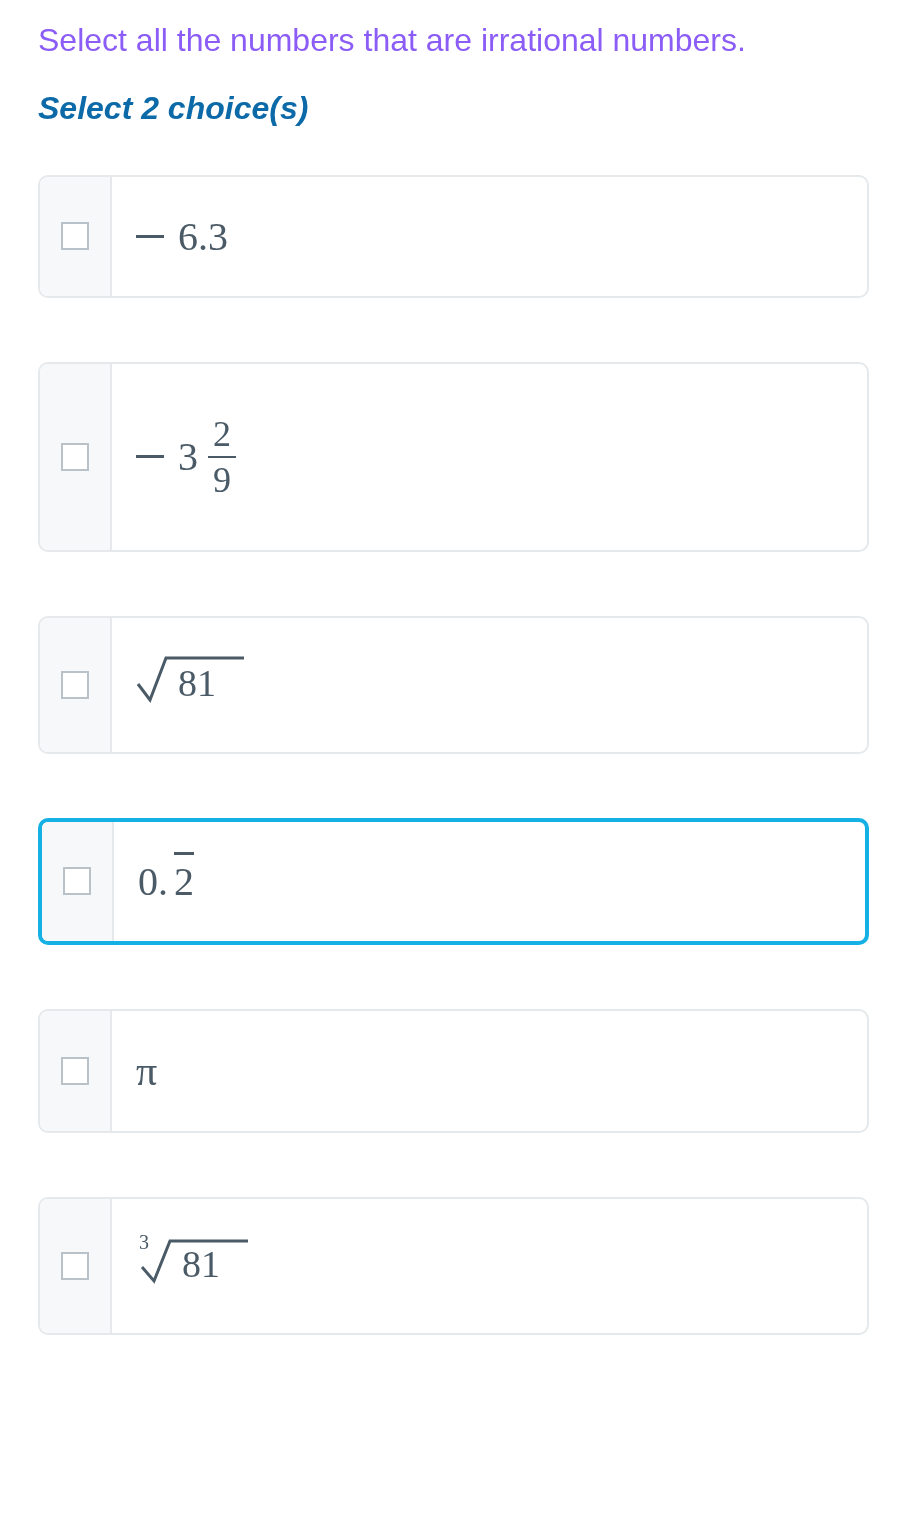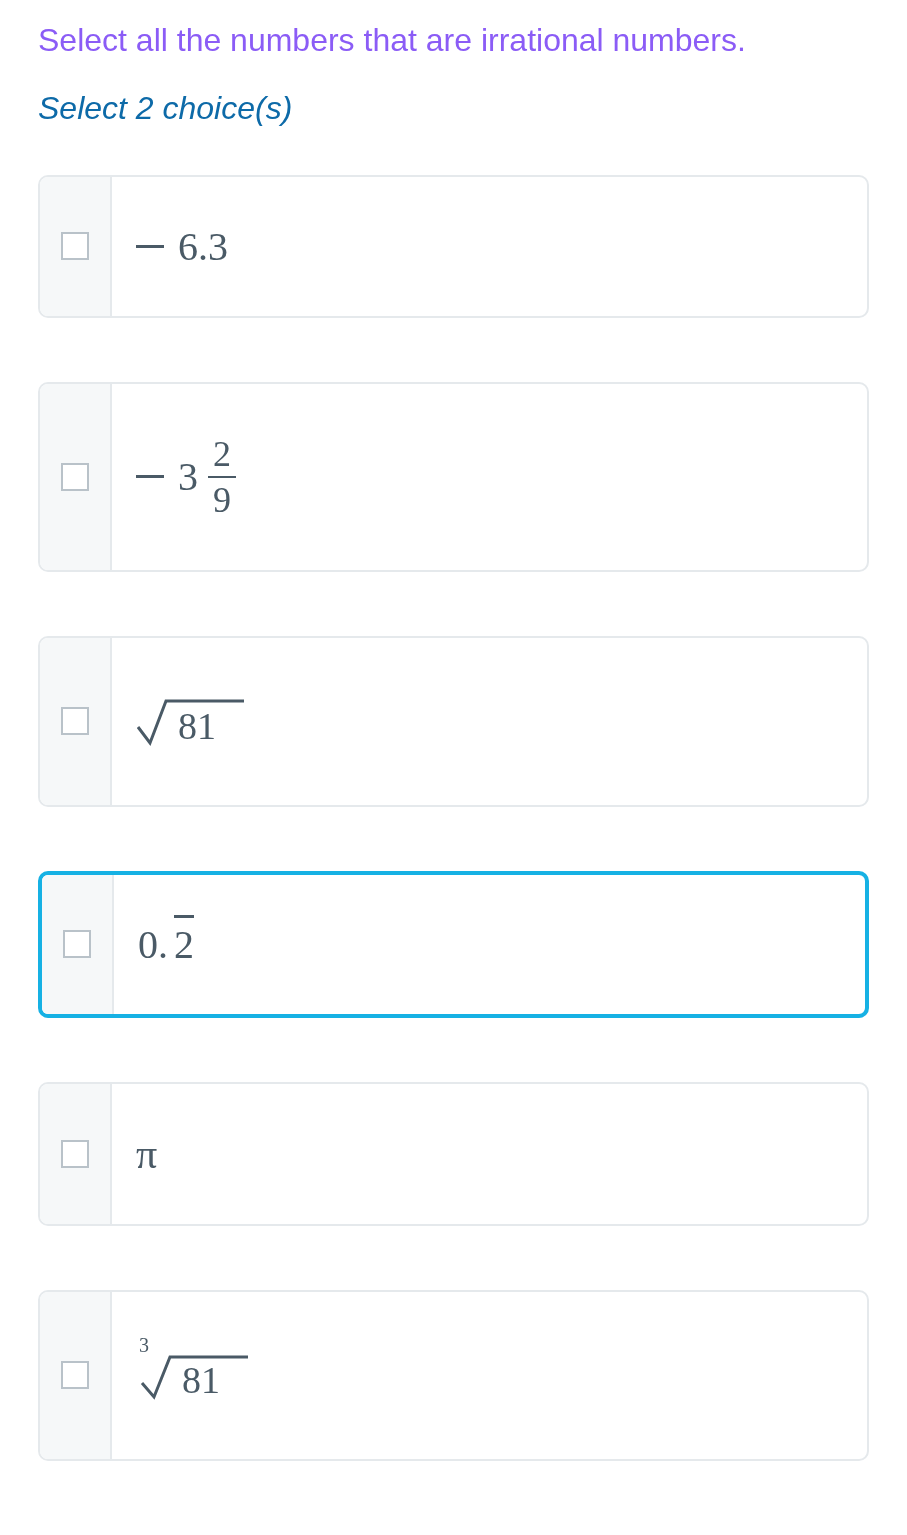--- a/index.html
+++ b/index.html
@@ -12,21 +12,21 @@
   }
   .question-text {
     font-size: 32px;
     color: #8b5cf6;
     line-height: 1.3;
     margin-bottom: 28px;
   }
   .instruction {
     font-size: 32px;
     font-style: italic;
-    font-weight: 400;
+    font-weight: 700;
     color: #0d6aa8;
     margin-bottom: 48px;
   }
   .choice {
     display: flex;
     align-items: stretch;
     border: 2px solid #e5e9ec;
     border-radius: 10px;
     margin-bottom: 64px;
     overflow: hidden;
@@ -47,21 +47,21 @@
   .checkbox {
     width: 28px;
     height: 28px;
     border: 2px solid #b9c2c9;
     background: #fff;
   }
   .content-zone {
     flex: 1;
     display: flex;
     align-items: center;
-    padding: 46px 24px;
+    padding: 36px 24px;
   }
   .math {
     font-family: "Georgia", "Times New Roman", serif;
     font-size: 40px;
     color: #4a5a66;
     display: flex;
     align-items: center;
     gap: 6px;
   }
   .minus {
@@ -111,21 +111,20 @@
     right: 0;
     height: 3px;
     background: #4a5a66;
   }
   .pi-sym {
     font-size: 42px;
   }
   .radical-svg {
     display: inline-block;
     vertical-align: middle;
-    margin-top: 13px;
   }
   .tall { min-height: 190px; }
 </style>
 </head>
 <body>
 
 <div class="question-text">Select all the numbers that are irrational numbers.</div>
 <div class="instruction">Select 2 choice(s)</div>
 
 <div class="choice">

